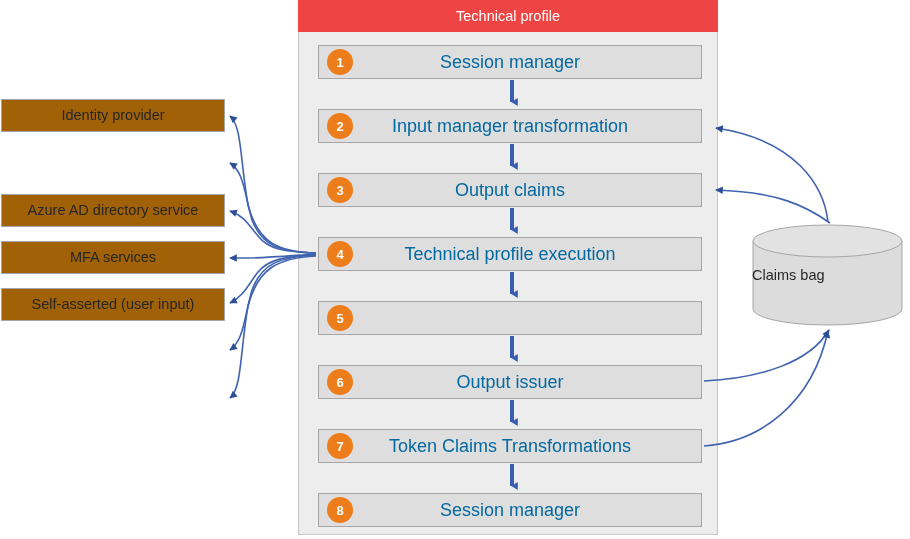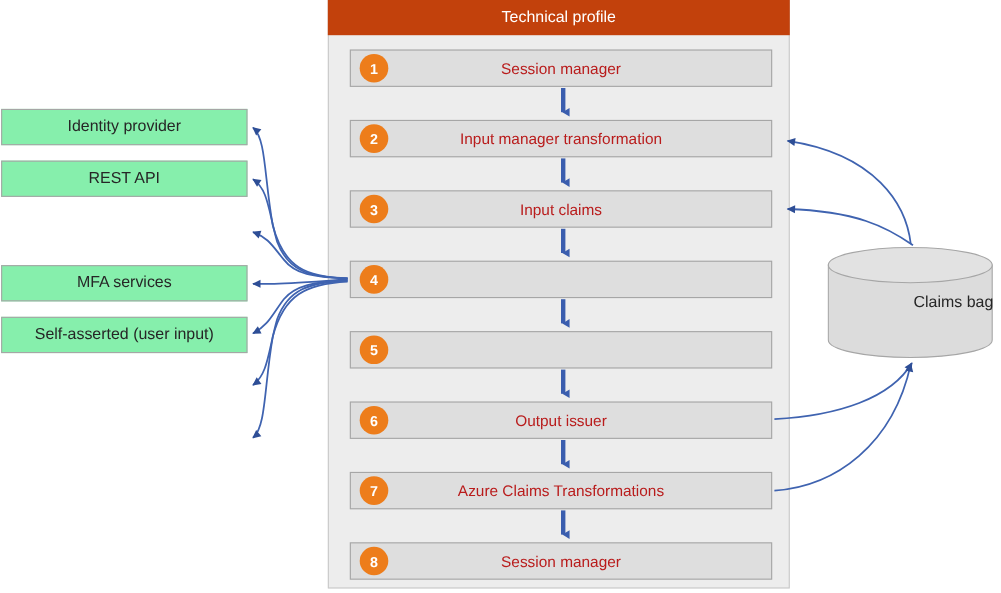--- a/index.html
+++ b/index.html
@@ -28,21 +28,21 @@
     height: 539px;
     pointer-events: none;
     z-index: 5;
   }
   
   .src-box {
     position: absolute;
     left: 1px;
     width: 224px;
     height: 33px;
-    background: #86efac;
+    background: #a16207;
     border: 1px solid #A6A6A6;
     box-sizing: border-box;
     display: flex;
     align-items: center;
     justify-content: center;
     z-index: 7;
   }
   .src-label {
     font-size: 14.5px;
     color: #262626;
@@ -60,21 +60,21 @@
     border: 1px solid #C8C8C8;
     box-sizing: border-box;
     z-index: 3;
   }
   #panel-header {
     position: absolute;
     left: 298px;
     top: 0px;
     width: 420px;
     height: 32px;
-    background: #c2410c;
+    background: #ef4444;
     box-sizing: border-box;
     display: flex;
     align-items: center;
     justify-content: center;
     z-index: 4;
   }
   #panel-title {
     color: #ffffff;
     font-size: 14.5px;
     line-height: 1;
@@ -86,22 +86,22 @@
     height: 34px;
     background: #DEDEDE;
     border: 1px solid #A6A6A6;
     box-sizing: border-box;
     display: flex;
     align-items: center;
     justify-content: center;
     z-index: 6;
   }
   .step-label {
-    font-size: 14px;
-    color: #b91c1c;
+    font-size: 18px;
+    color: #0369a1;
     line-height: 1;
     white-space: nowrap;
   }
   .step-badge {
     position: absolute;
     left: 8px;
     top: 50%;
     transform: translateY(-50%);
     width: 26px;
     height: 26px;
@@ -125,21 +125,21 @@
     z-index: 6;
   }
   #claims-bag-label {
     position: absolute;
     left: 752px;
     top: 224px;
     width: 151px;
     height: 102px;
     display: flex;
     align-items: center;
-    justify-content: flex-end;
+    justify-content: flex-start;
     font-size: 14.5px;
     color: #262626;
     z-index: 7;
     pointer-events: none;
   }
 </style>
 </head>
 <body>
 
 <div id="stage">
@@ -183,55 +183,56 @@
       <path d="M828,222 C824,186 796,140 716,128" marker-end="url(#ar-thin)"></path>
       <path d="M830,223 C806,206 778,192 716,190" marker-end="url(#ar-thin)"></path>
       <path d="M704,381 C762,378 810,362 829,330" marker-end="url(#ar-thin)"></path>
       <path d="M704,446 C760,442 812,404 828,331" marker-end="url(#ar-thin)"></path>
     </g>
   </svg>
 
   <div class="src-box" style="top:99px">
     <span class="src-label">Identity provider</span>
   </div>
-  <div class="src-box" style="top:146px">
-    <span class="src-label">REST API</span>
+  <div class="src-box" style="top:194px">
+    <span class="src-label">Azure AD directory service</span>
   </div>
   <div class="src-box" style="top:288px">
     <span class="src-label">Self-asserted (user input)</span>
   </div>
   <div class="src-box" style="top:241px">
     <span class="src-label">MFA services</span>
   </div>
 
   <div class="step-box" style="top:45px">
     <span class="step-badge">1</span>
     <span class="step-label">Session manager</span>
   </div>
   <div class="step-box" style="top:109px">
     <span class="step-badge">2</span>
     <span class="step-label">Input manager transformation</span>
   </div>
   <div class="step-box" style="top:173px">
     <span class="step-badge">3</span>
-    <span class="step-label">Input claims</span>
+    <span class="step-label">Output claims</span>
   </div>
   <div class="step-box" style="top:237px">
     <span class="step-badge">4</span>
+    <span class="step-label">Technical profile execution</span>
   </div>
   <div class="step-box" style="top:301px">
     <span class="step-badge">5</span>
   </div>
   <div class="step-box" style="top:365px">
     <span class="step-badge">6</span>
     <span class="step-label">Output issuer</span>
   </div>
   <div class="step-box" style="top:429px">
     <span class="step-badge">7</span>
-    <span class="step-label">Azure Claims Transformations</span>
+    <span class="step-label">Token Claims Transformations</span>
   </div>
   <div class="step-box" style="top:493px">
     <span class="step-badge">8</span>
     <span class="step-label">Session manager</span>
   </div>
 
   <svg id="claims-bag" viewBox="0 0 151 102" width="151" height="102">
     <path d="M1,17 L1,85 A74.5,16 0 0 0 150,85 L150,17 Z" fill="#DCDCDC" stroke="#A6A6A6" stroke-width="1"></path>
     <ellipse cx="75.5" cy="17" rx="74.5" ry="16" fill="#E2E2E2" stroke="#A6A6A6" stroke-width="1"></ellipse>
   </svg>

